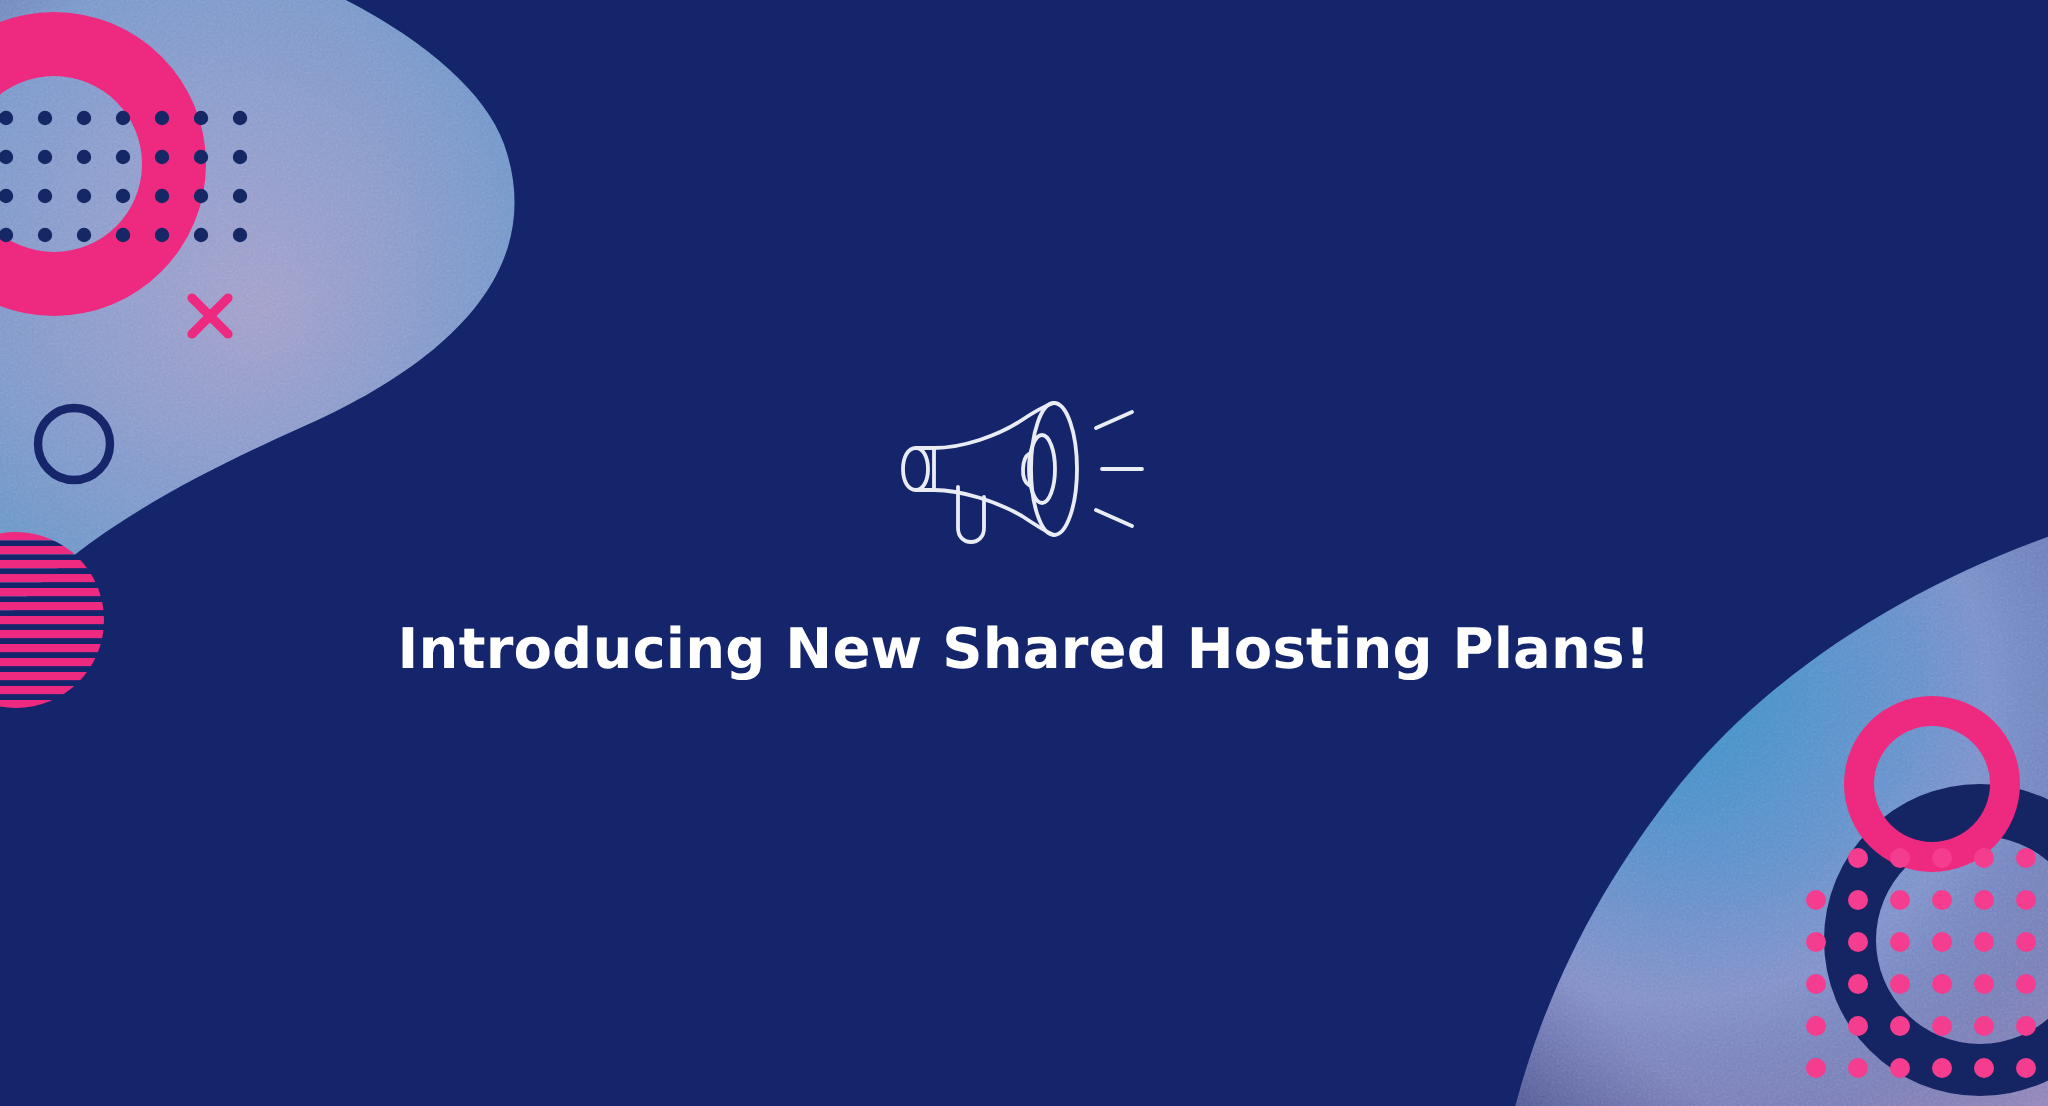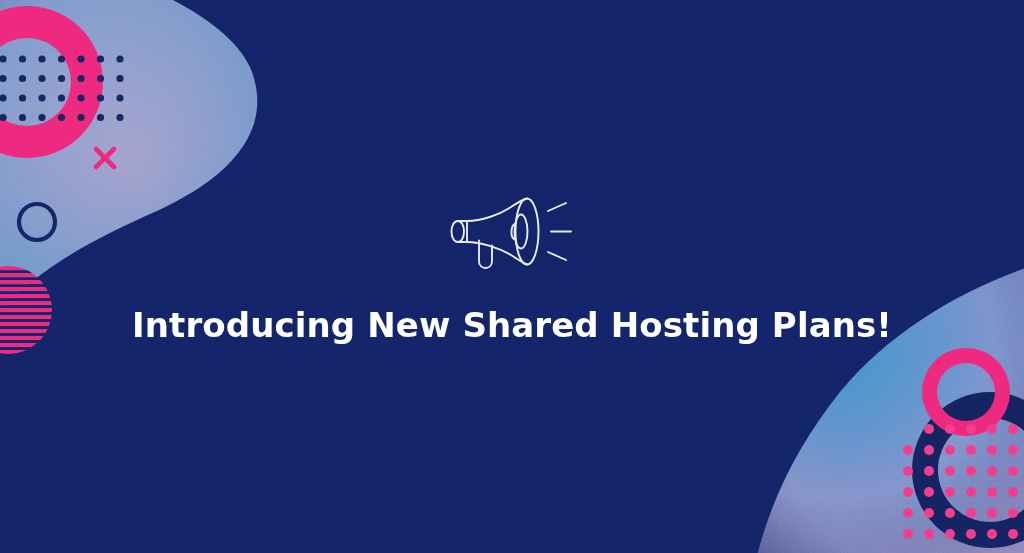--- a/index.html
+++ b/index.html
@@ -47,21 +47,21 @@
     height: 76px;
     margin-top: -14px;
     display: flex;
     align-items: center;
     justify-content: center;
   }
   .headline {
     margin: 0;
     color: #ffffff;
     font-family: "DejaVu Sans", sans-serif;
-    font-size: 34px;
+    font-size: 28px;
     font-weight: bold;
     letter-spacing: .1px;
     text-align: center;
     line-height: 1.1;
     white-space: nowrap;
   }
 </style>
 </head>
 <body>
 

